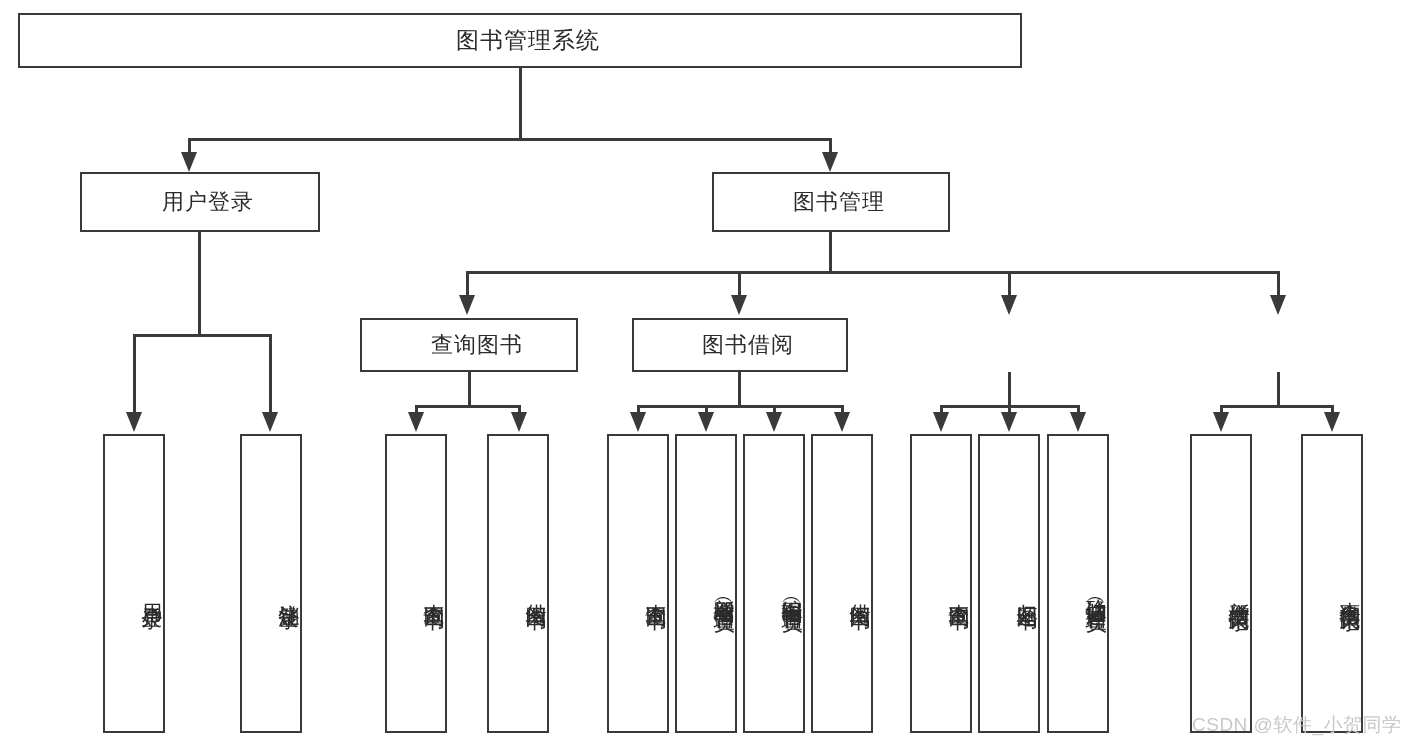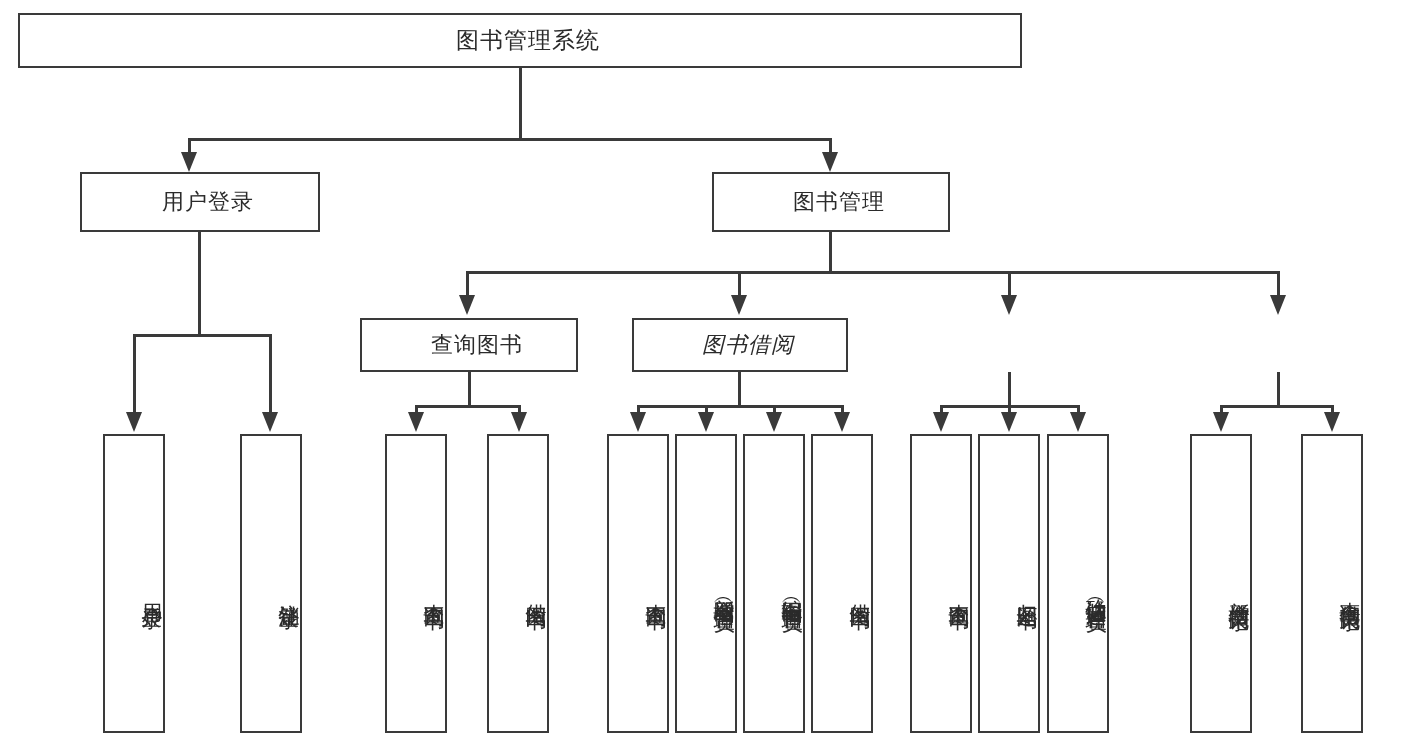--- a/index.html
+++ b/index.html
@@ -97,21 +97,21 @@
   <div class="conn vline" style="left:466px; top:271px; height:28px;"></div>
   <div class="arrow" style="left:459px; top:295px;"></div>
   <div class="conn vline" style="left:738px; top:271px; height:28px;"></div>
   <div class="arrow" style="left:731px; top:295px;"></div>
   <div class="conn vline" style="left:1008px; top:271px; height:28px;"></div>
   <div class="arrow" style="left:1001px; top:295px;"></div>
   <div class="conn vline" style="left:1277px; top:271px; height:28px;"></div>
   <div class="arrow" style="left:1270px; top:295px;"></div>
 
   <div class="node h" style="left:360px; top:318px; width:218px; height:54px;">查询图书</div>
-  <div class="node h" style="left:632px; top:318px; width:216px; height:54px;font-style:italic;">图书借阅</div>
+  <div class="node h" style="left:632px; top:318px; width:216px; height:54px;">图书借阅</div>
 
   <div class="conn vline" style="left:468px; top:372px; height:36px;"></div>
   <div class="conn hline" style="left:415px; top:405px; width:106px;"></div>
   <div class="conn vline" style="left:415px; top:405px; height:12px;"></div>
   <div class="arrow" style="left:408px; top:412px;"></div>
   <div class="conn vline" style="left:518px; top:405px; height:12px;"></div>
   <div class="arrow" style="left:511px; top:412px;"></div>
 
   <div class="conn vline" style="left:738px; top:372px; height:36px;"></div>
   <div class="conn hline" style="left:637px; top:405px; width:206px;"></div>
@@ -151,14 +151,15 @@
   <div class="node v" style="left:743px; top:434px; width:62px; height:299px;">编辑图书（管理员）</div>
   <div class="node v" style="left:811px; top:434px; width:62px; height:299px;">借阅图书</div>
 
   <div class="node v" style="left:910px; top:434px; width:62px; height:299px;">查询图书</div>
   <div class="node v" style="left:978px; top:434px; width:62px; height:299px;">归还图书</div>
   <div class="node v" style="left:1047px; top:434px; width:62px; height:299px;">确认归还（管理员）</div>
 
   <div class="node v" style="left:1190px; top:434px; width:62px; height:299px;">新增借阅记录</div>
   <div class="node v" style="left:1301px; top:434px; width:62px; height:299px;">查询借阅记录</div>
 
+  <div class="watermark" style="left:1192px; top:712px;">CSDN @软件_小贺同学</div>
 
 </div>
 
 </body></html>

